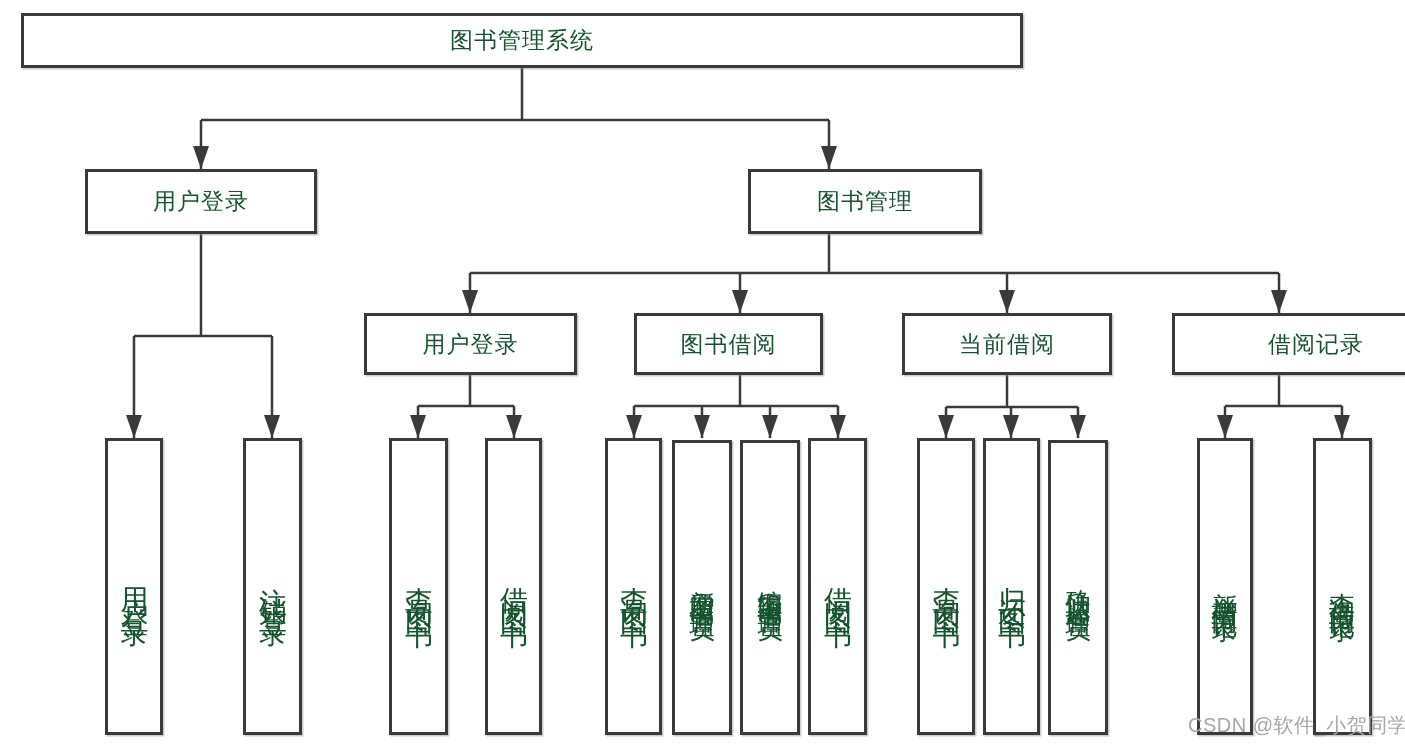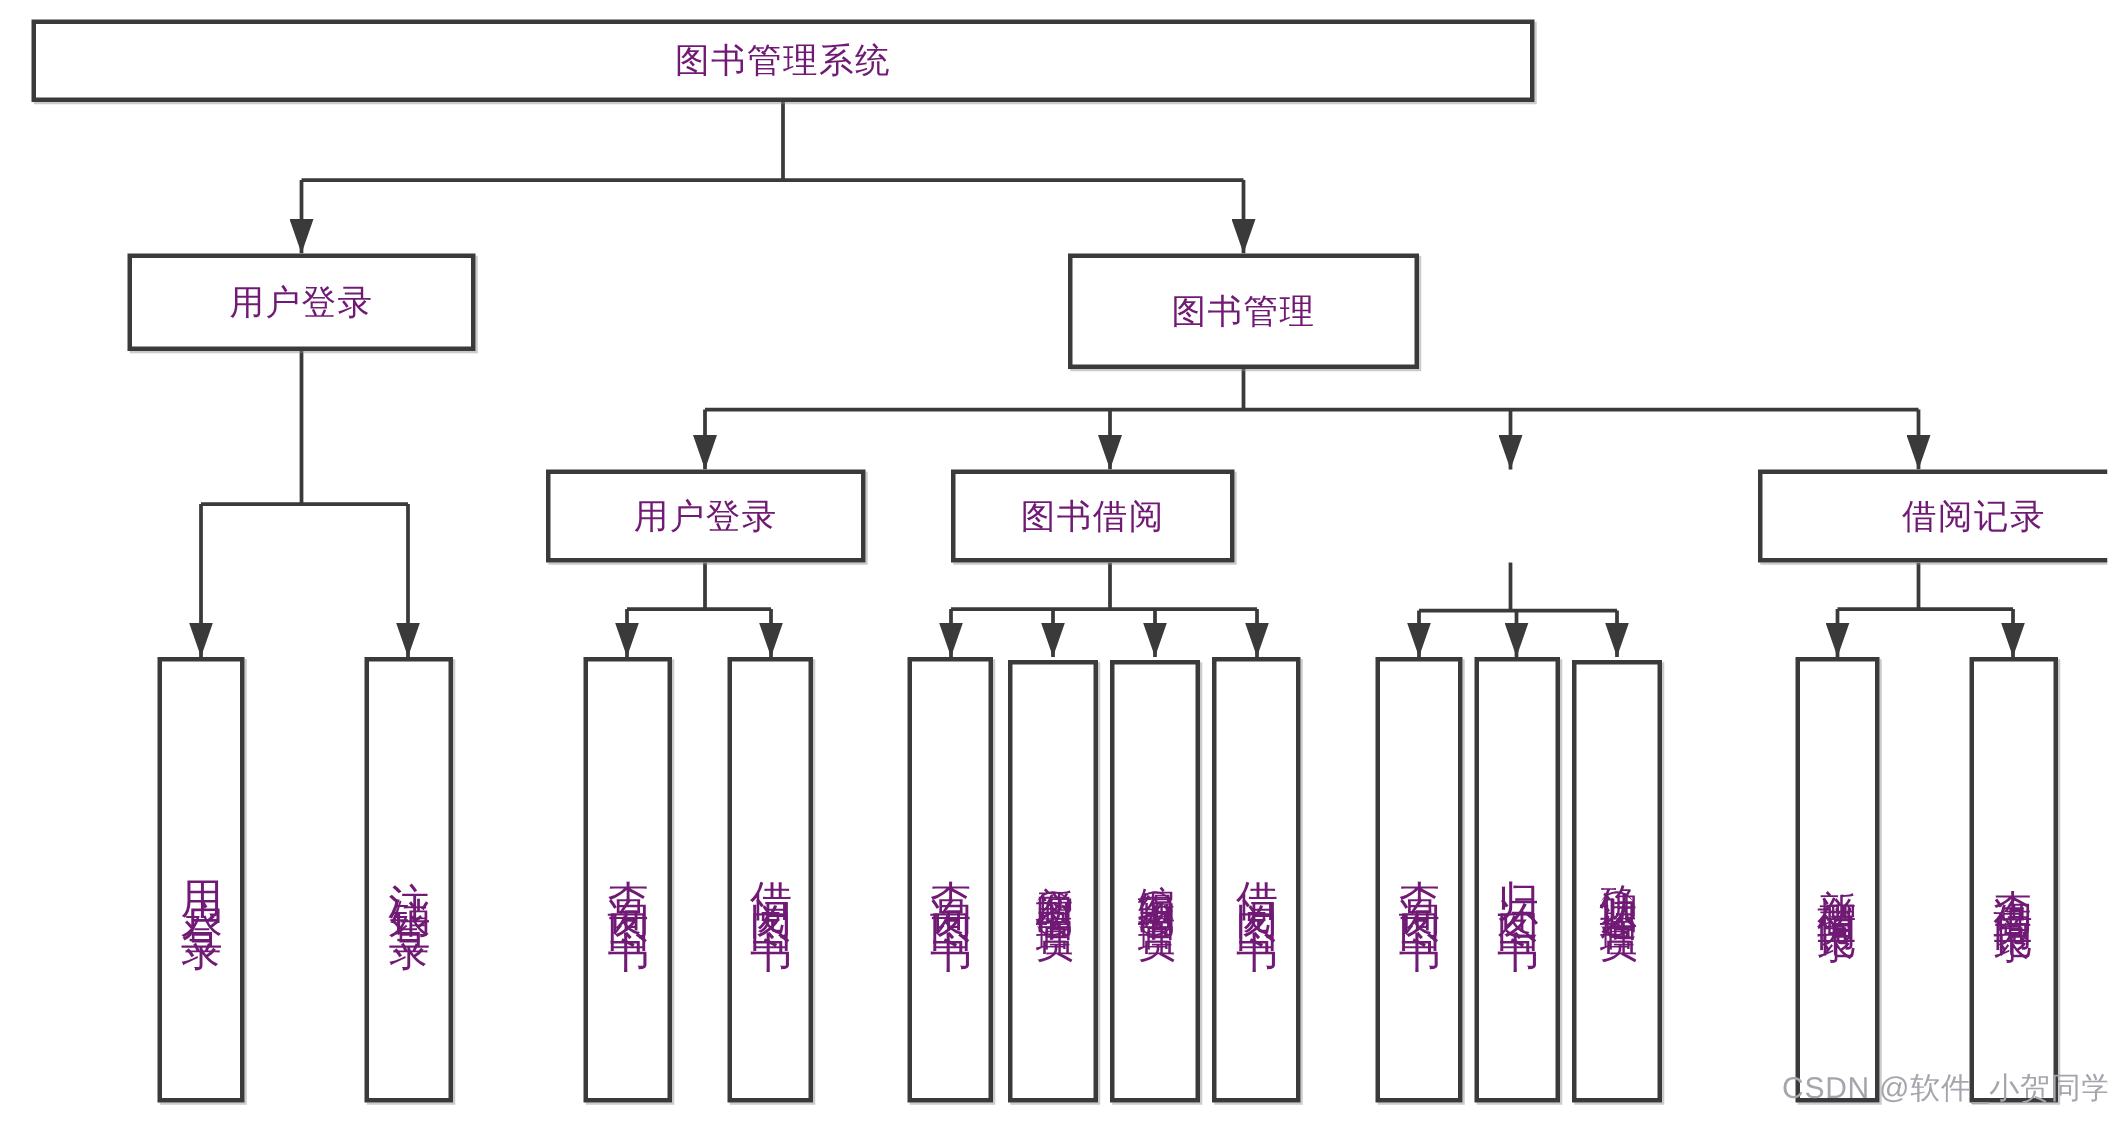--- a/index.html
+++ b/index.html
@@ -19,21 +19,21 @@
   }
   .node {
     position: absolute;
     box-sizing: border-box;
     background: #ffffff;
     border: 3px solid #3a3a3a;
     box-shadow: 1.5px 1.5px 0 rgba(140,140,140,0.45);
     display: flex;
     align-items: center;
     justify-content: center;
-    color: #701a75;
+    color: #14532d;
     z-index: 2;
   }
   .node.h span {
     font-size: 23px;
     letter-spacing: 1px;
     white-space: nowrap;
   }
   .node.v span {
     writing-mode: vertical-rl;
     text-orientation: mixed;
@@ -109,29 +109,32 @@
     </g>
   </svg>
 
   <div class="node h" style="left:21px; top:13px; width:1002px; height:55px;">
     <span>图书管理系统</span>
   </div>
 
   <div class="node h" style="left:85px; top:169px; width:232px; height:65px;">
     <span>用户登录</span>
   </div>
-  <div class="node h" style="left:712px; top:169px; width:234px; height:77px;">
+  <div class="node h" style="left:748px; top:169px; width:234px; height:65px;">
     <span>图书管理</span>
   </div>
 
   <div class="node h" style="left:364px; top:313px; width:213px; height:62px;">
     <span>用户登录</span>
   </div>
   <div class="node h" style="left:634px; top:313px; width:189px; height:62px;">
     <span>图书借阅</span>
+  </div>
+  <div class="node h" style="left:902px; top:313px; width:210px; height:62px;">
+    <span>当前借阅</span>
   </div>
   <div class="node h" style="left:1172px; top:313px; width:252px; height:62px;padding-left:36px;">
     <span>借阅记录</span>
   </div>
 
   <div class="node v len4" style="left:105px; top:438px; width:58px; height:297px;">
     <span>用户登录</span>
   </div>
   <div class="node v len4" style="left:243px; top:438px; width:59px; height:297px;">
     <span>注销登录</span>

